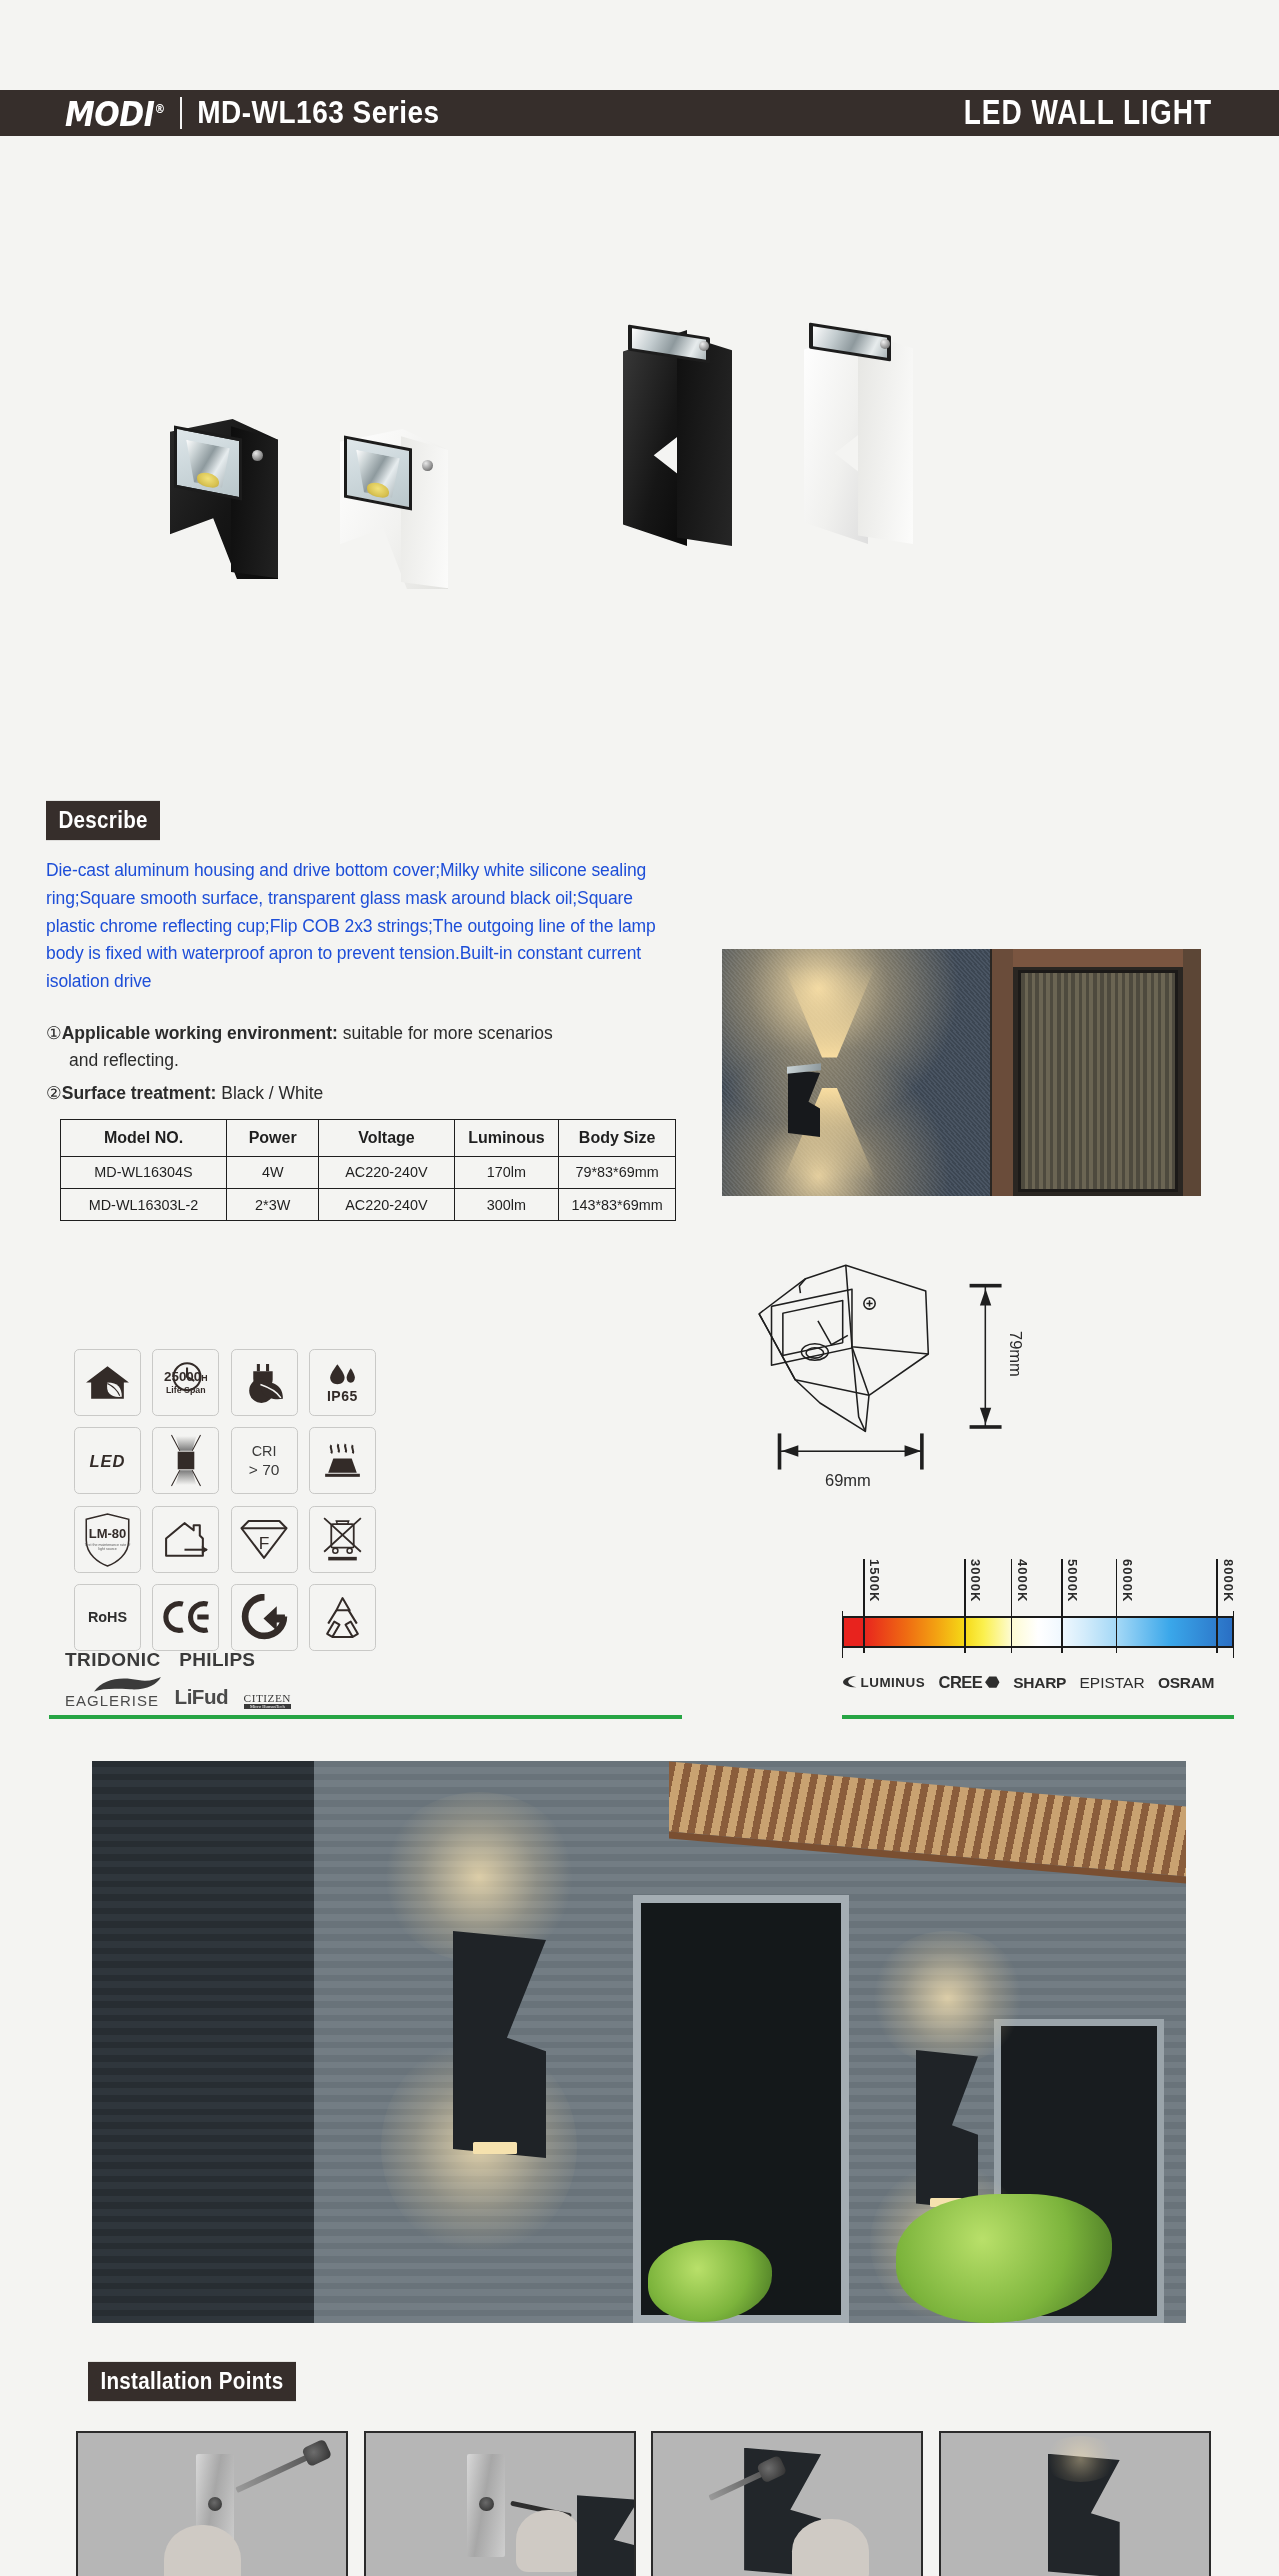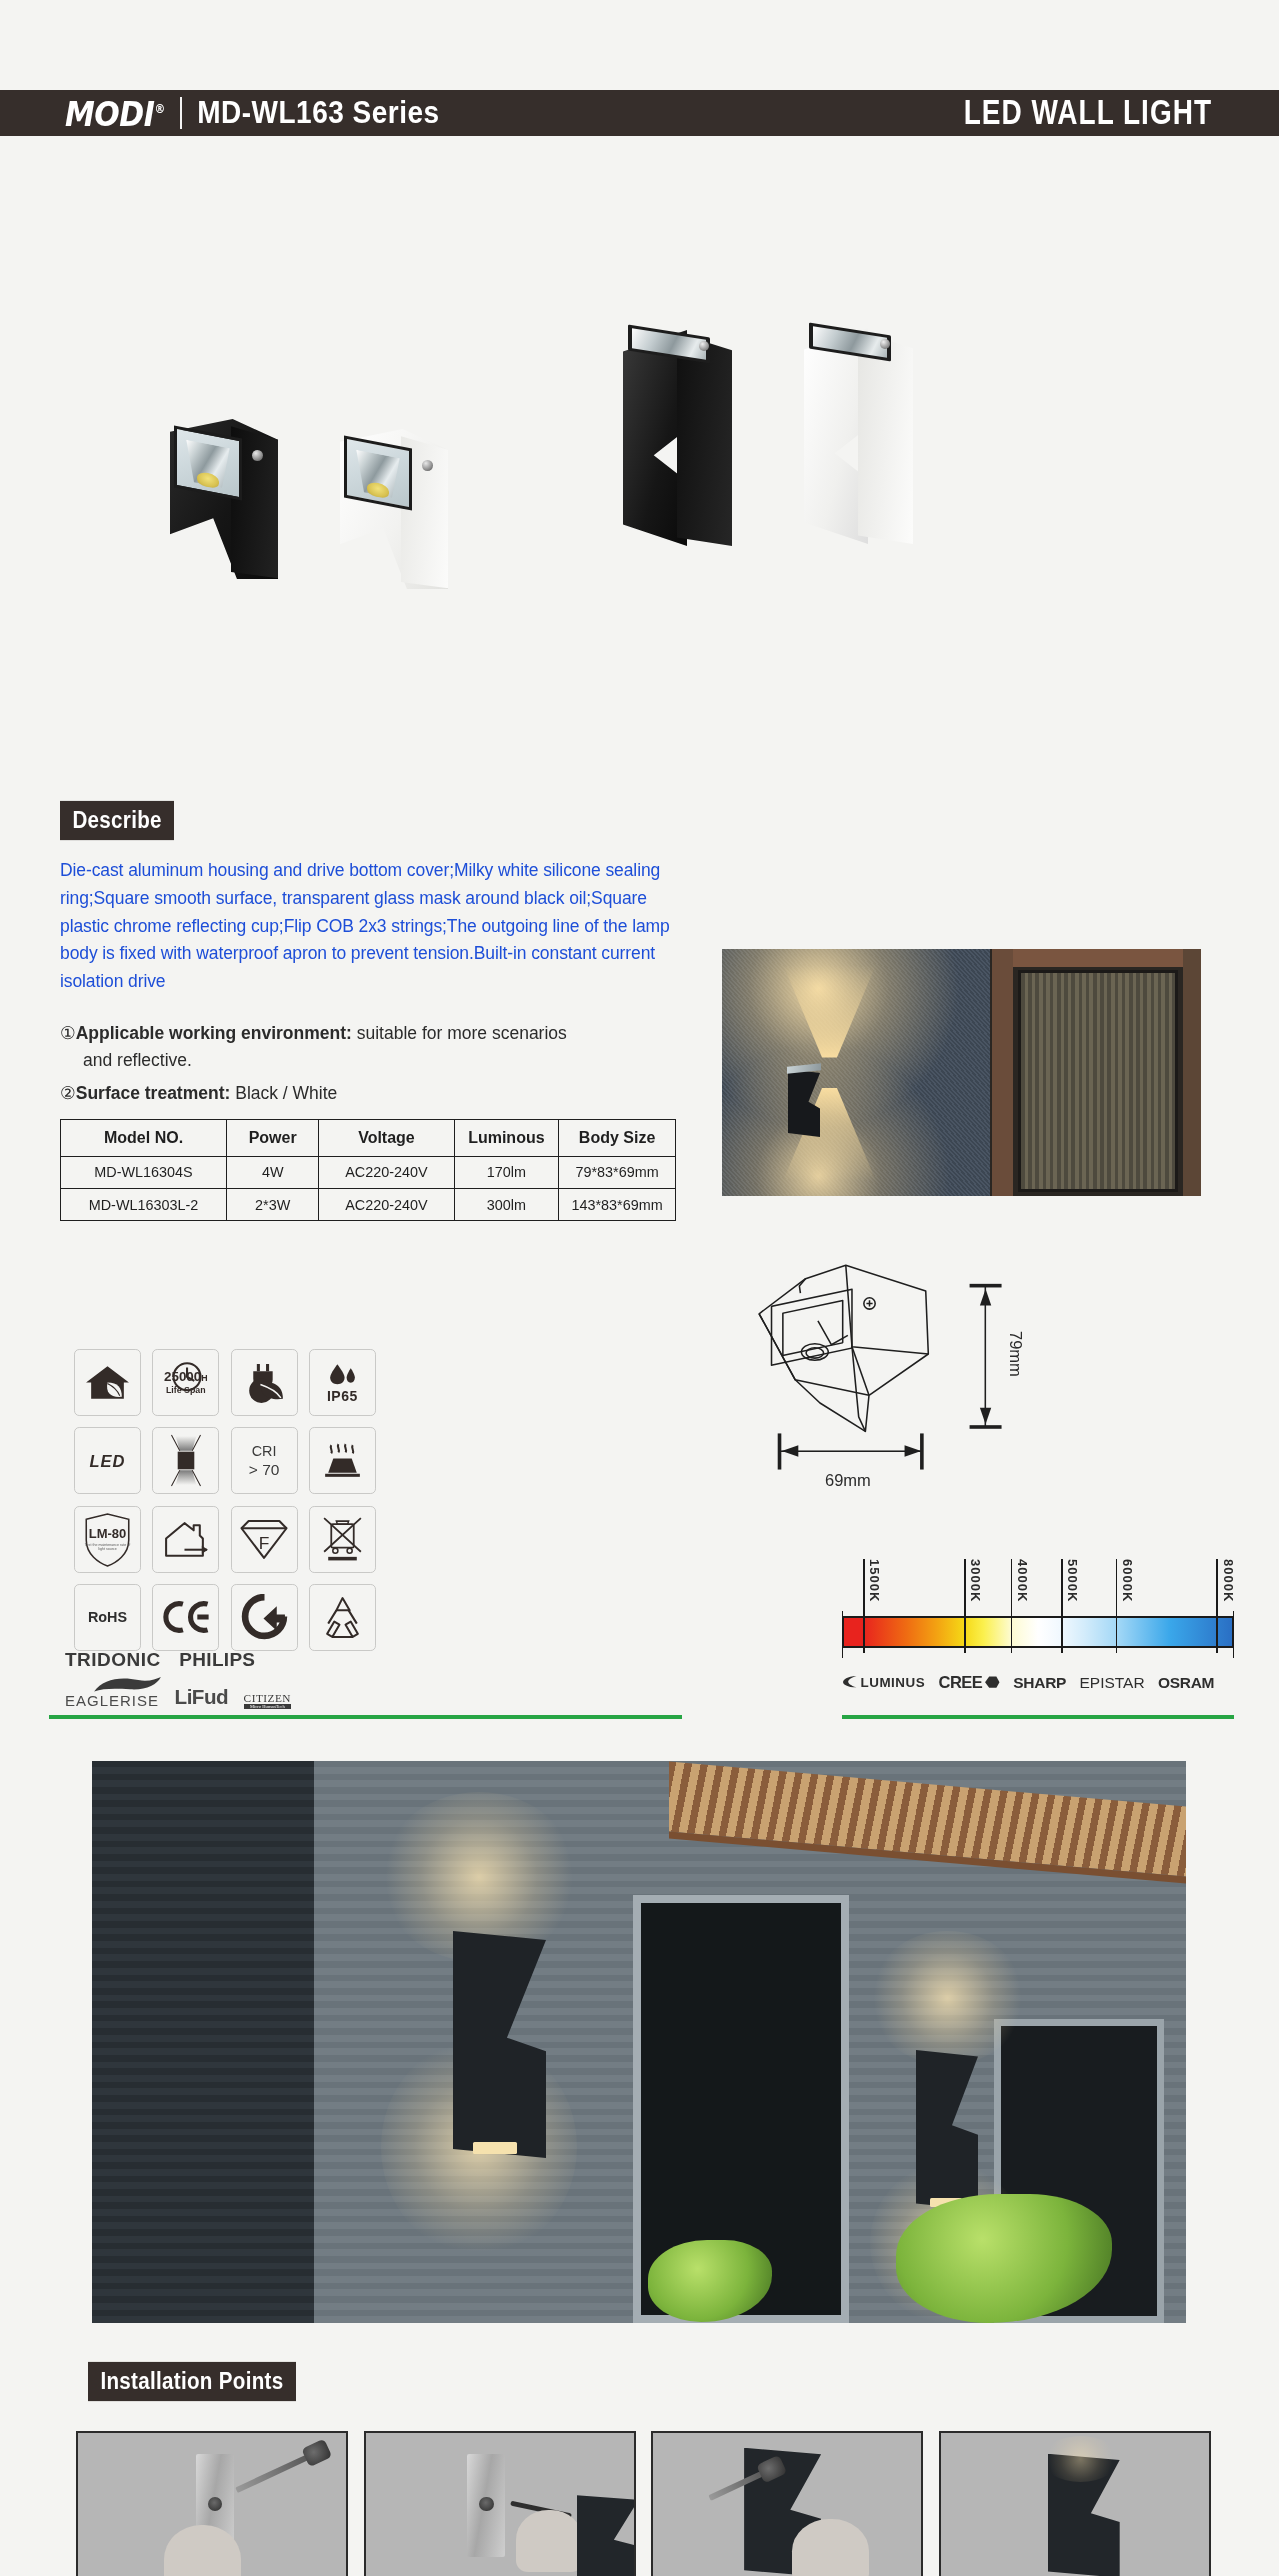--- a/index.html
+++ b/index.html
@@ -107,21 +107,21 @@
   }
 
   
   .sec-tag {
     display: inline-block; background: #362e2b; color: #fff;
     font-size: 20.6px; font-weight: bold; padding: 4.6px 12.4px 6.2px 12.4px;
     letter-spacing: 0.3px; transform: scaleY(1.12); transform-origin: left center;
   }
 
   
-  .col-left-block { position: absolute; left: 60px; top: 803px; width: 623px; }
+  .col-left-block { position: absolute; left: 46px; top: 803px; width: 623px; }
   .body-copy {
     font-size: 17.5px; line-height: 1.58; color: #1d4ed8; margin-top: 19.6px;
     letter-spacing: -0.1px;
   }
   .bullets { margin-top: 24px; font-size: 17.5px; line-height: 1.55; color: #2b2b2b; }
   .bullets .row { margin-bottom: 6.2px; }
   .bullets b { font-weight: bold; }
   .bullets .indent { display: inline-block; padding-left: 23px; }
 
   
@@ -383,21 +383,21 @@
       <div class="screw" style="left:76px; top:11.3px;"></div>
     </div>
   </div>
 
   <div class="col-left-block">
     <div class="sec-tag">Describe</div>
     <div class="body-copy">Die-cast aluminum housing and drive bottom cover;Milky white silicone sealing ring;Square smooth surface, transparent glass mask around black oil;Square plastic chrome reflecting cup;Flip COB 2x3 strings;The outgoing line of the lamp body is fixed with waterproof apron to prevent tension.Built-in constant current isolation drive</div>
     <div class="bullets">
       <div class="row">
         <span>①</span><b>Applicable working environment:</b><span> suitable for more scenarios</span>
-        <div class="indent">and reflective.</div>
+        <div class="indent">and reflecting.</div>
       </div>
       <div class="row">
         <span>②</span><b>Surface treatment:</b><span> Black / White</span>
       </div>
     </div>
   </div>
 
   <table class="spec-table">
     <colgroup>
         <col class="c1">

